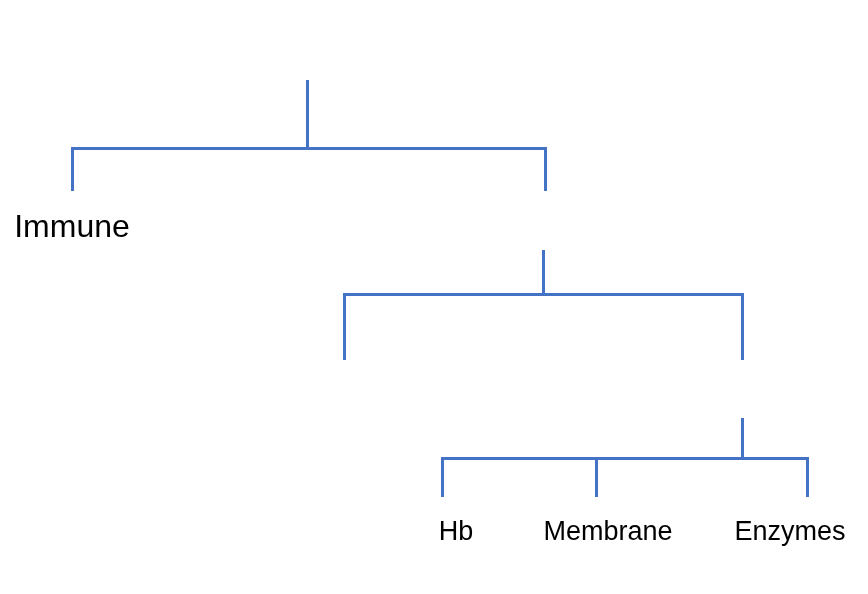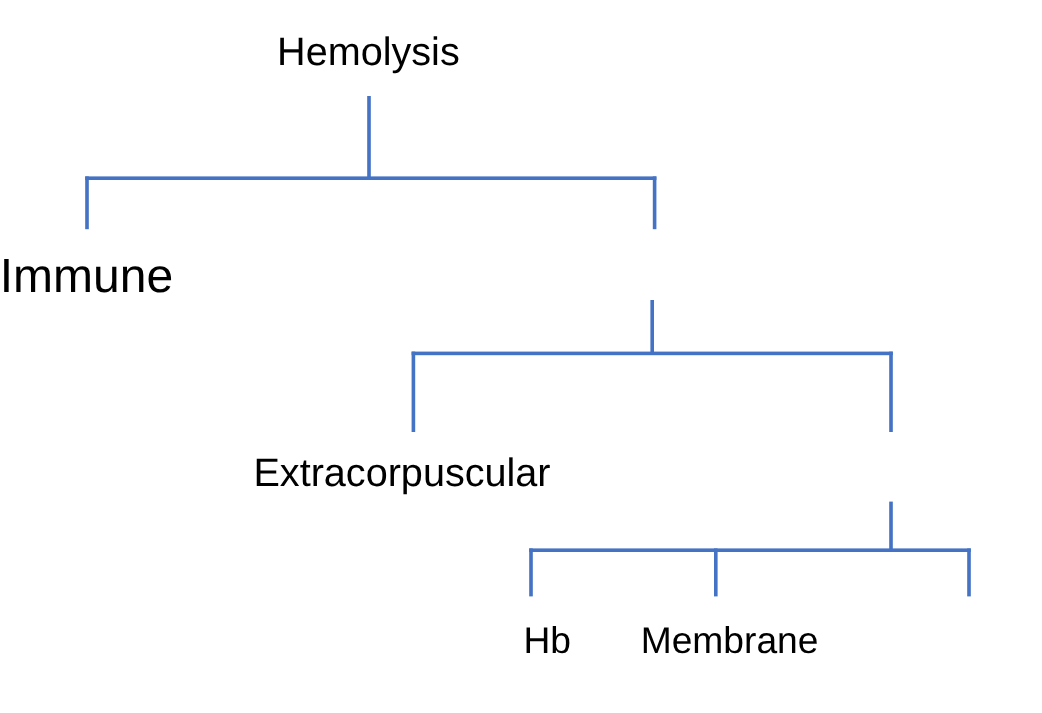--- a/index.html
+++ b/index.html
@@ -22,68 +22,67 @@
     position: absolute;
     color: #000000;
     font-family: "Liberation Sans", sans-serif;
     font-weight: 400;
     white-space: nowrap;
     line-height: 1;
     text-align: center;
     transform: translateX(-50%);
   }
   .lvl0 { font-size: 33px; }
-  .lvl1 { font-size: 40px; }
+  .lvl1 { font-size: 32px; }
   .lvl2 { font-size: 33px; }
-  .lvl3 { font-size: 31px; }
+  .lvl3 { font-size: 27px; }
 
   .edge {
     position: absolute;
     background: #4472C4;
   }
   .edge.v { width: 3px; }
   .edge.h { height: 3px; }
 </style>
 </head>
 <body>
 
 <div id="canvas">
 
-  <div class="node lvl0" style="left:307px; top:26px;">Hemolysis</div>
 
   <div class="edge v" style="left:306px; top:80px; height:69px;"></div>
 
   <div class="edge h" style="left:71px; top:147px; width:476px;"></div>
 
   <div class="edge v" style="left:71px; top:147px; height:44px;"></div>
 
   <div class="edge v" style="left:544px; top:147px; height:44px;"></div>
 
   <div class="node lvl1" style="left:72px; top:210px;">Immune</div>
 
 
   <div class="edge v" style="left:542px; top:250px; height:45px;"></div>
 
   <div class="edge h" style="left:343px; top:293px; width:401px;"></div>
 
   <div class="edge v" style="left:343px; top:293px; height:67px;"></div>
 
   <div class="edge v" style="left:741px; top:293px; height:67px;"></div>
 
-  <div class="node lvl2" style="left:335px; top:377px;">Extracorpuscular</div>
 
 
   <div class="edge v" style="left:741px; top:418px; height:41px;"></div>
 
   <div class="edge h" style="left:441px; top:457px; width:368px;"></div>
 
   <div class="edge v" style="left:441px; top:457px; height:40px;"></div>
 
   <div class="edge v" style="left:595px; top:457px; height:40px;"></div>
 
   <div class="edge v" style="left:806px; top:457px; height:40px;"></div>
 
   <div class="node lvl3" style="left:456px; top:518px;">Hb</div>
 
   <div class="node lvl3" style="left:608px; top:518px;text-align:right;">Membrane</div>
 
+  <div class="node lvl3" style="left:790px; top:518px;">Enzymes</div>
 
 </div>
 
 </body></html>

